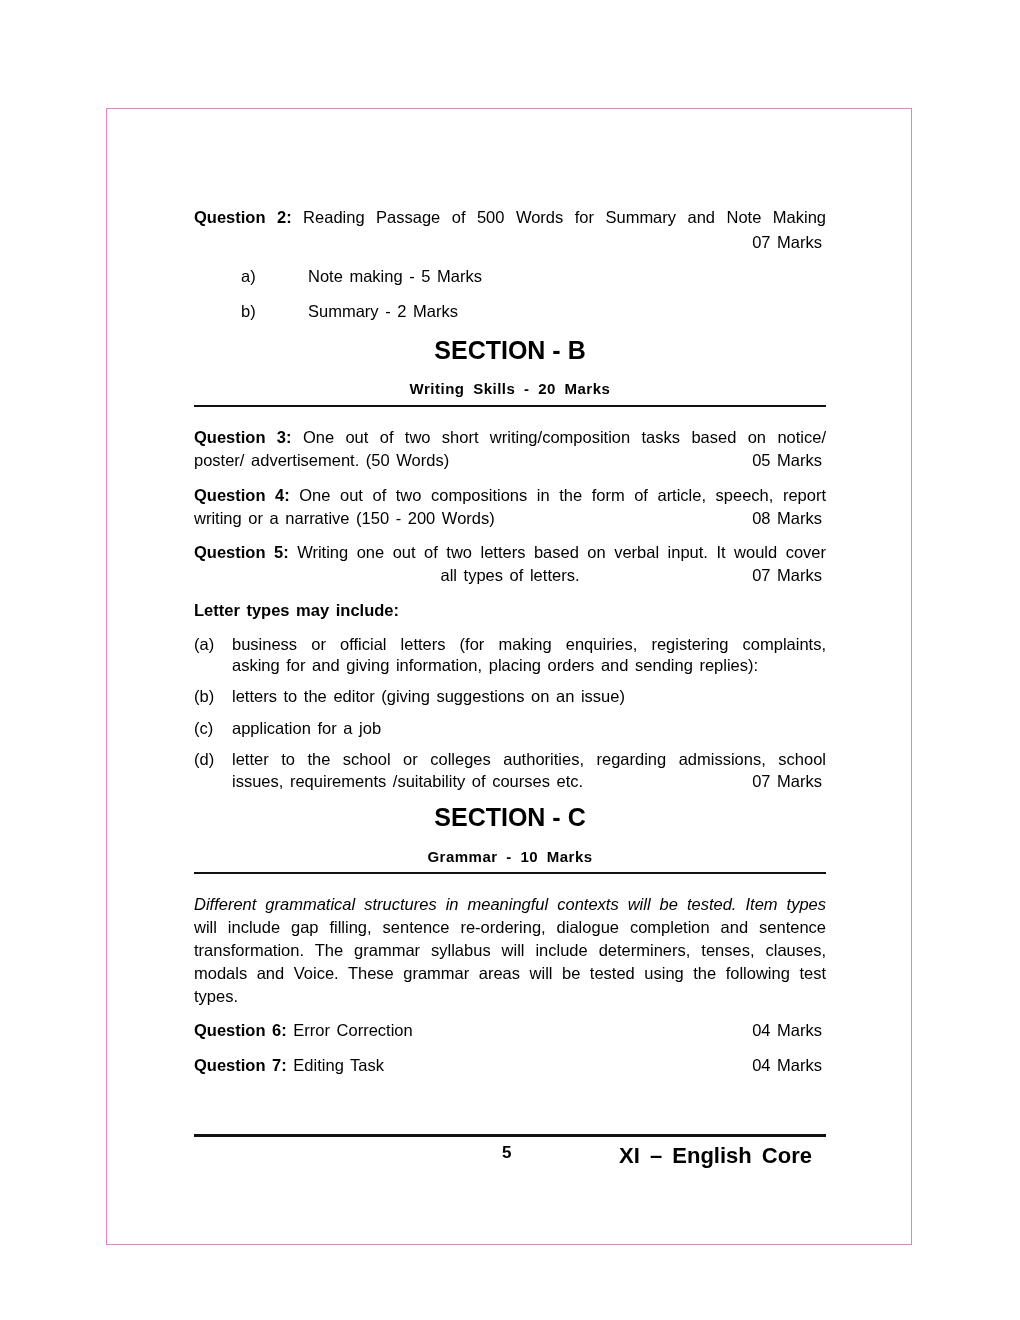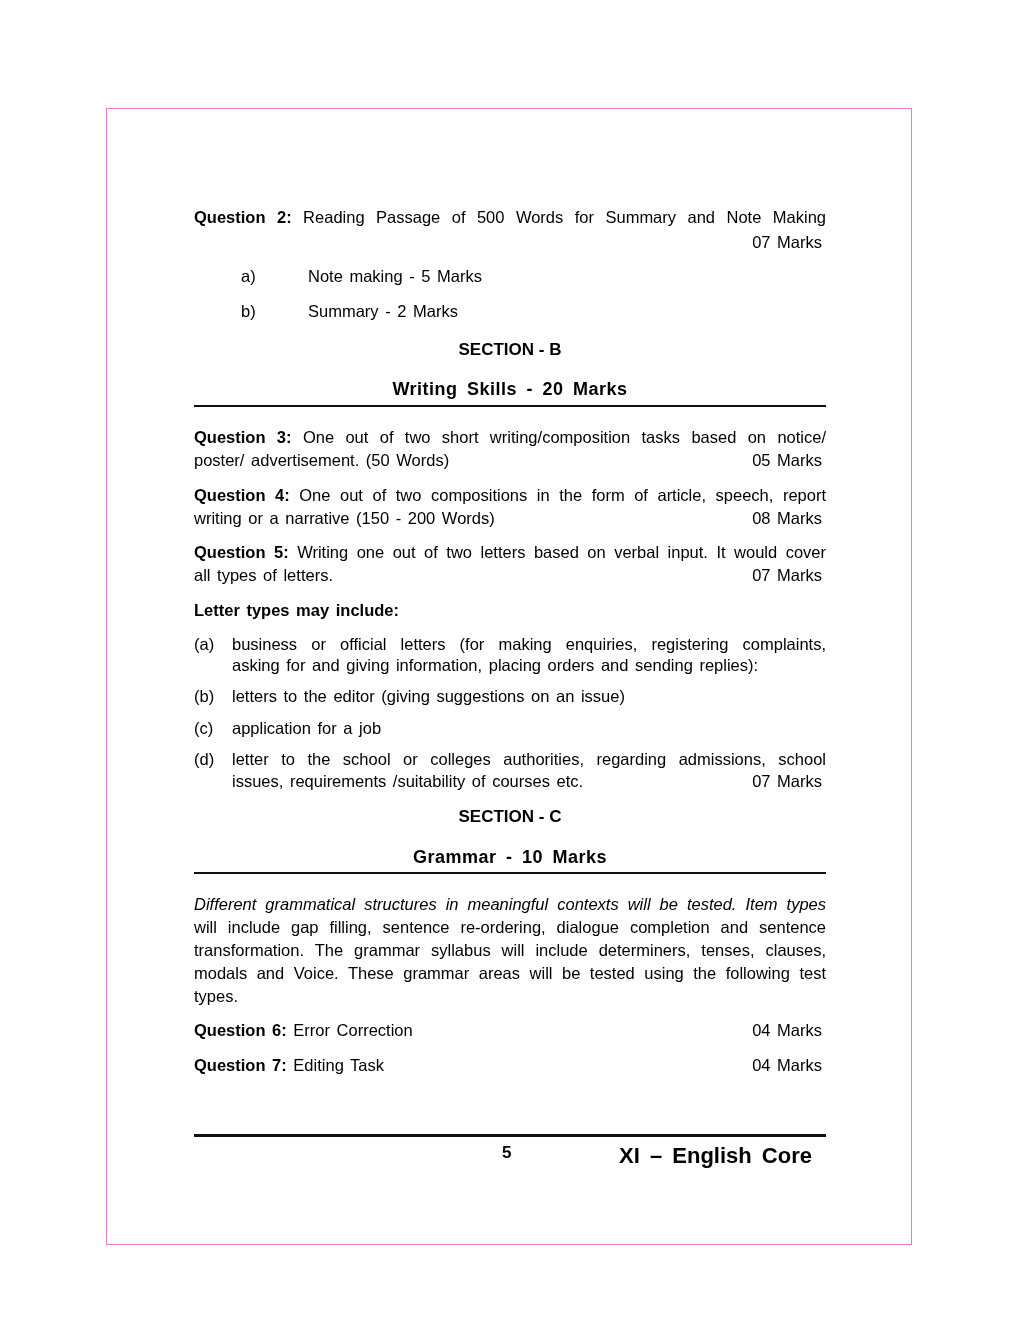--- a/index.html
+++ b/index.html
@@ -7,23 +7,23 @@
          font-family: "Liberation Sans", sans-serif; color: #000; }
   .page-border { position: absolute; left: 106px; top: 108px; width: 806px; height: 1137px;
                  border: 1px solid #f07cc0; box-sizing: border-box; }
   .content { position: absolute; left: 194px; width: 632px; }
   .line { position: absolute; left: 0; width: 632px; font-size: 16.5px; line-height: 20px;
           white-space: nowrap; word-spacing: 2px; }
   .b { font-weight: bold; }
   .right { position: absolute; right: 4px; top: 0; }
   .just { text-align: justify; text-align-last: justify; white-space: normal; }
   .sec-title { position: absolute; left: 0; width: 632px; text-align: center; font-weight: bold;
-               font-size: 17px; line-height: 30px; }
+               font-size: 25px; line-height: 30px; }
   .sec-sub { position: absolute; left: 0; width: 632px; text-align: center; font-weight: bold;
-             font-size: 18px; line-height: 24px; letter-spacing: 0.5px; word-spacing: 4px; }
+             font-size: 15px; line-height: 24px; letter-spacing: 0.5px; word-spacing: 4px; }
   .rule { position: absolute; left: 0; width: 632px; height: 2px; background: #111; }
   .rule.thick { height: 3px; }
   .sub-item .lbl { position: absolute; left: 47px; }
   .sub-item .txt { position: absolute; left: 94px; margin-left: 20px; }
   .list-item .lbl { position: absolute; left: 0; }
   .list-item .txt { position: absolute; left: 38px; width: 594px; }
   .footer-num { position: absolute; left: 308px; font-weight: bold; font-size: 17px; }
   .footer-title { position: absolute; right: 14px; font-weight: bold; font-size: 22px; word-spacing: 4px; }
 </style>
 </head>
@@ -68,21 +68,21 @@
   </div>
   <div class="line" style="top:508px;">
     <span>writing or a narrative (150 - 200 Words)</span>
     <span class="right">08 Marks</span>
   </div>
 
   <div class="line just" style="top:542px;">
     <span class="b">Question 5:</span>
     <span>Writing one out of two letters based on verbal input. It would cover</span>
   </div>
-  <div class="line" style="top:565px;">
+  <div class="line" style="top:565px;text-align:center;">
     <span>all types of letters.</span>
     <span class="right">07 Marks</span>
   </div>
 
   <div class="line b" style="top:600px;">Letter types may include:</div>
 
   <div class="line list-item" style="top:634px;">
     <span class="lbl">(a)</span>
     <span class="txt just">business or official letters (for making enquiries, registering complaints,</span>
   </div>

